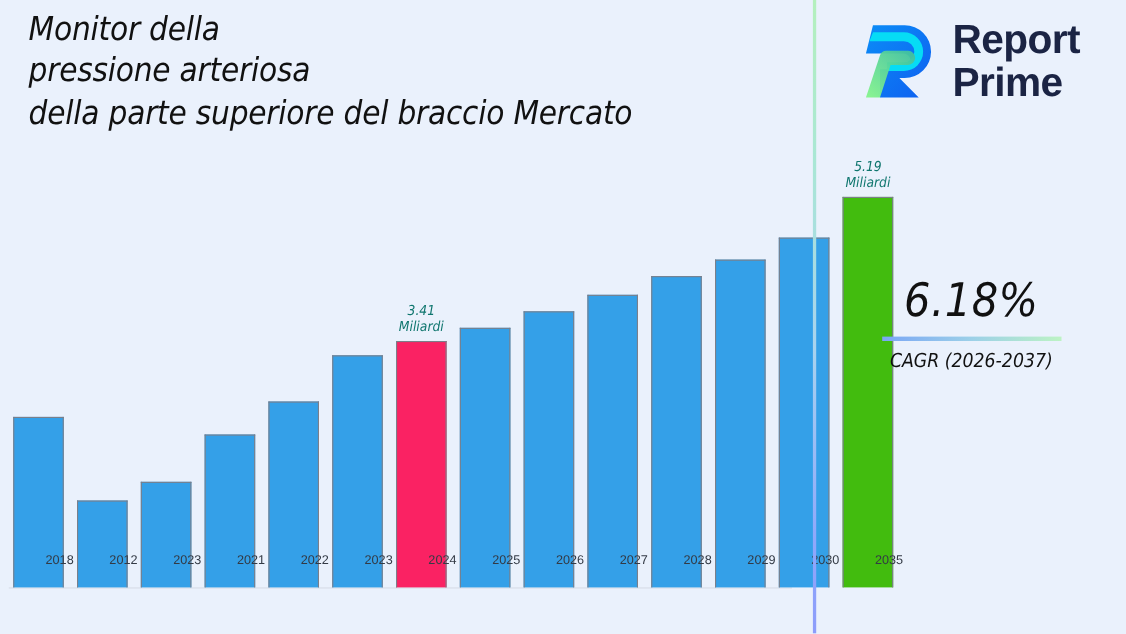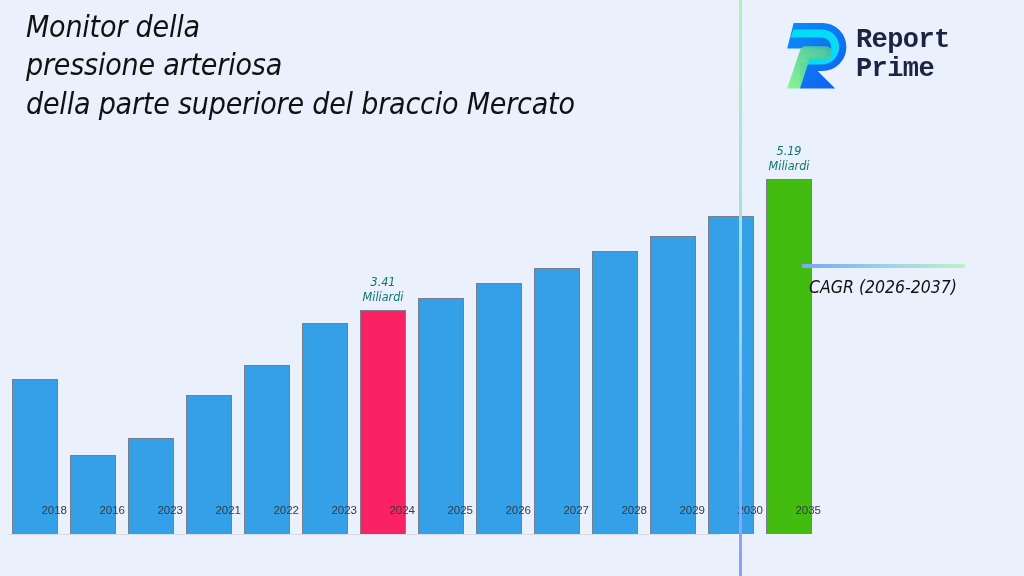--- a/index.html
+++ b/index.html
@@ -134,22 +134,23 @@
     height: 86px;
     display: flex;
     align-items: center;
   }
   #logo-mark {
     width: 80px;
     height: 80px;
     flex: 0 0 80px;
   }
   #logo-wordmark {
-    font-family: Liberation Mono, monospace;
-    font-size: 27px;
+    margin-left: 10px;
+    font-family: Liberation Sans, sans-serif;
+    font-size: 37px;
     font-weight: bold;
     color: #1b2444;
     line-height: 1.06;
     letter-spacing: -0.6px;
     white-space: pre-line;
   }
 
   #cagr-block {
     position: absolute;
     left: 0;
@@ -192,21 +193,21 @@
 
     <div id="plot-area">
       <div id="axis-line"></div>
 
     <div class="bar-group" style="left: 12px;">
           <div class="bar c-blue" title="2018" style="height: 155px;"></div>
           <div class="tick-label">2018</div>
         </div>
         <div class="bar-group" style="left: 70px;">
           <div class="bar c-blue" title="2019" style="height: 79px;"></div>
-          <div class="tick-label">2016</div>
+          <div class="tick-label">2012</div>
         </div>
         <div class="bar-group" style="left: 128px;">
           <div class="bar c-blue" title="2020" style="height: 96px;"></div>
           <div class="tick-label">2023</div>
         </div>
         <div class="bar-group" style="left: 186px;">
           <div class="bar c-blue" title="2021" style="height: 139px;"></div>
           <div class="tick-label">2021</div>
         </div>
         <div class="bar-group" style="left: 244px;">
@@ -279,18 +280,19 @@
           <path d="M22 18 H57 a22 22 0 0 1 0 44 H38 V52 H57 a12 12 0 0 0 0 -24 H18 Z" fill="#06dcf5"></path>
 
           <path d="M14 92 L30 44 a8 8 0 0 1 7 -5 H62 a8 8 0 0 1 0 16 H42 L30 92 Z" fill="url(#ggreen)" opacity="0.95"></path>
         </svg>
       </span>
       <span id="logo-wordmark">Report
 Prime</span>
     </div>
 
     <div id="cagr-block">
+      <div id="cagr-value">6.18%</div>
       <div id="cagr-divider"></div>
       <div id="cagr-caption">CAGR (2026-2037)</div>
     </div>
 
   </div>
 </div>
 
 </body></html>

